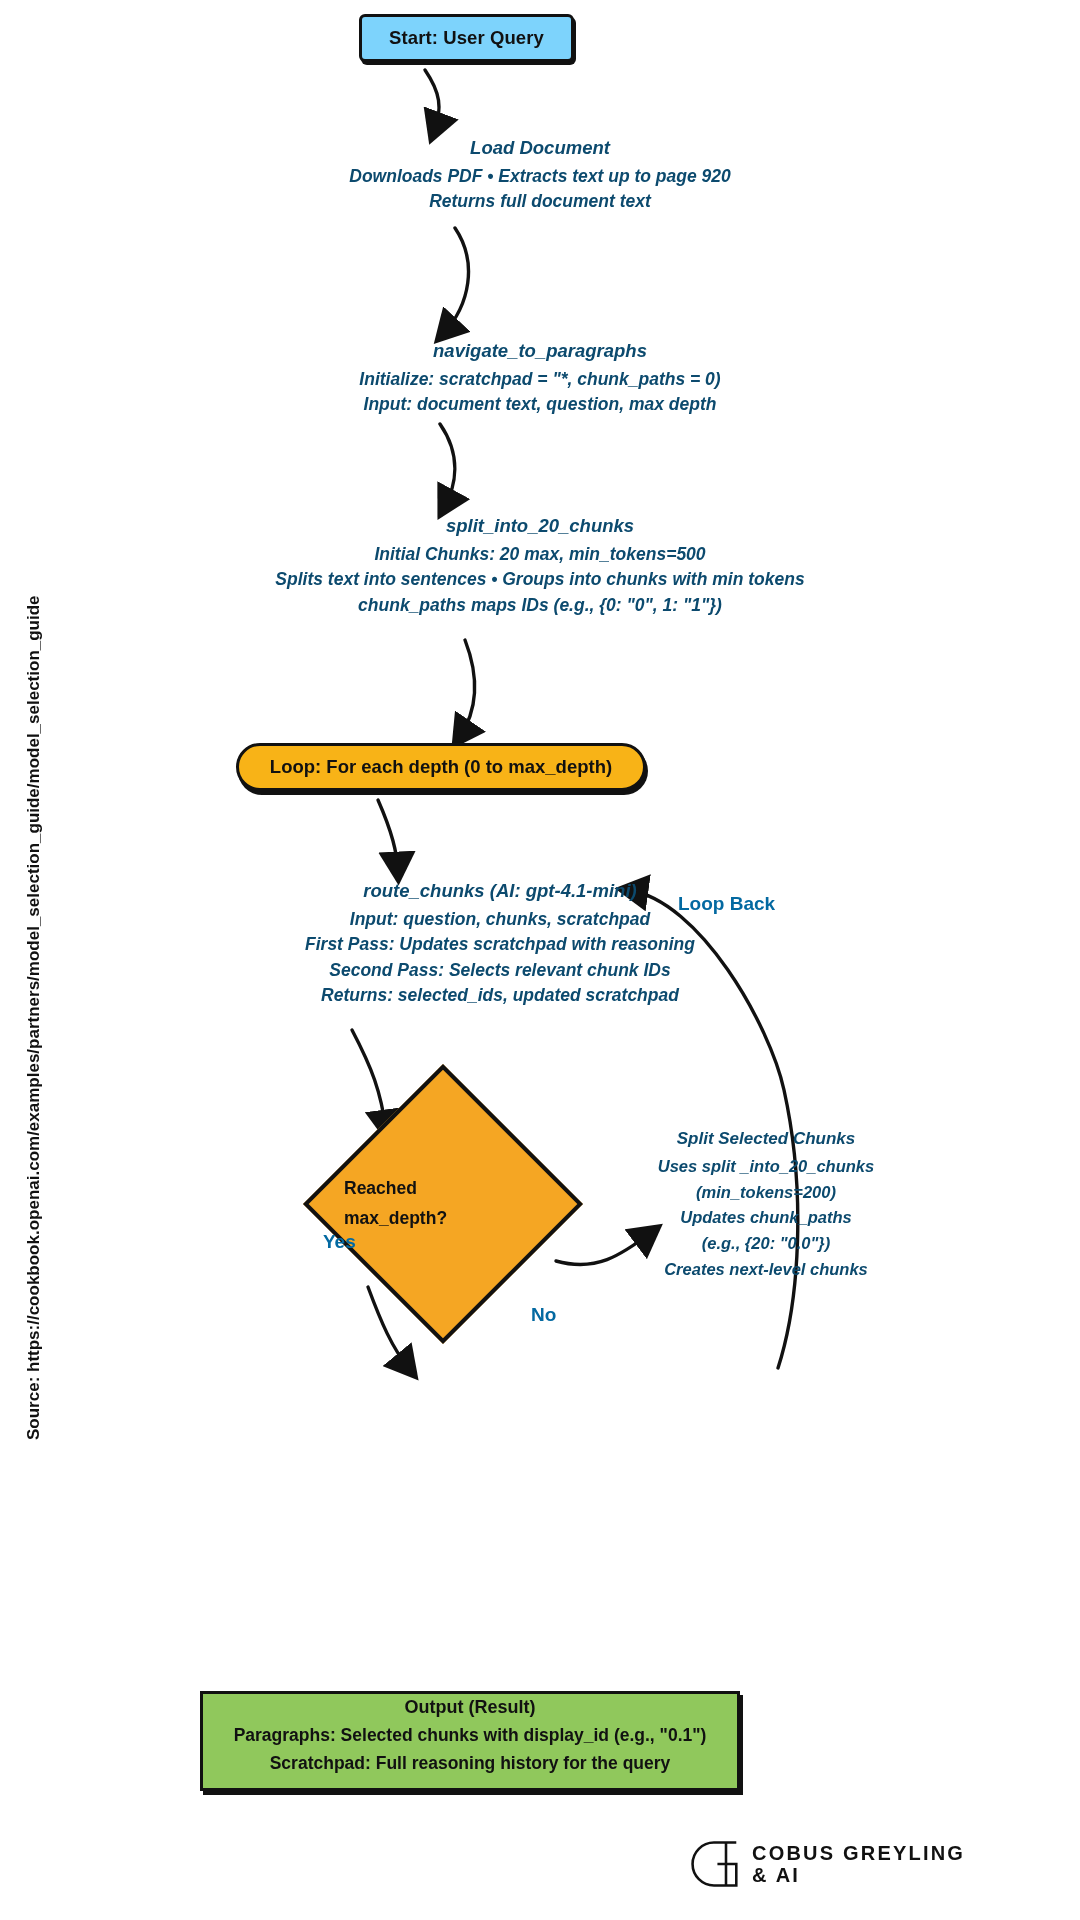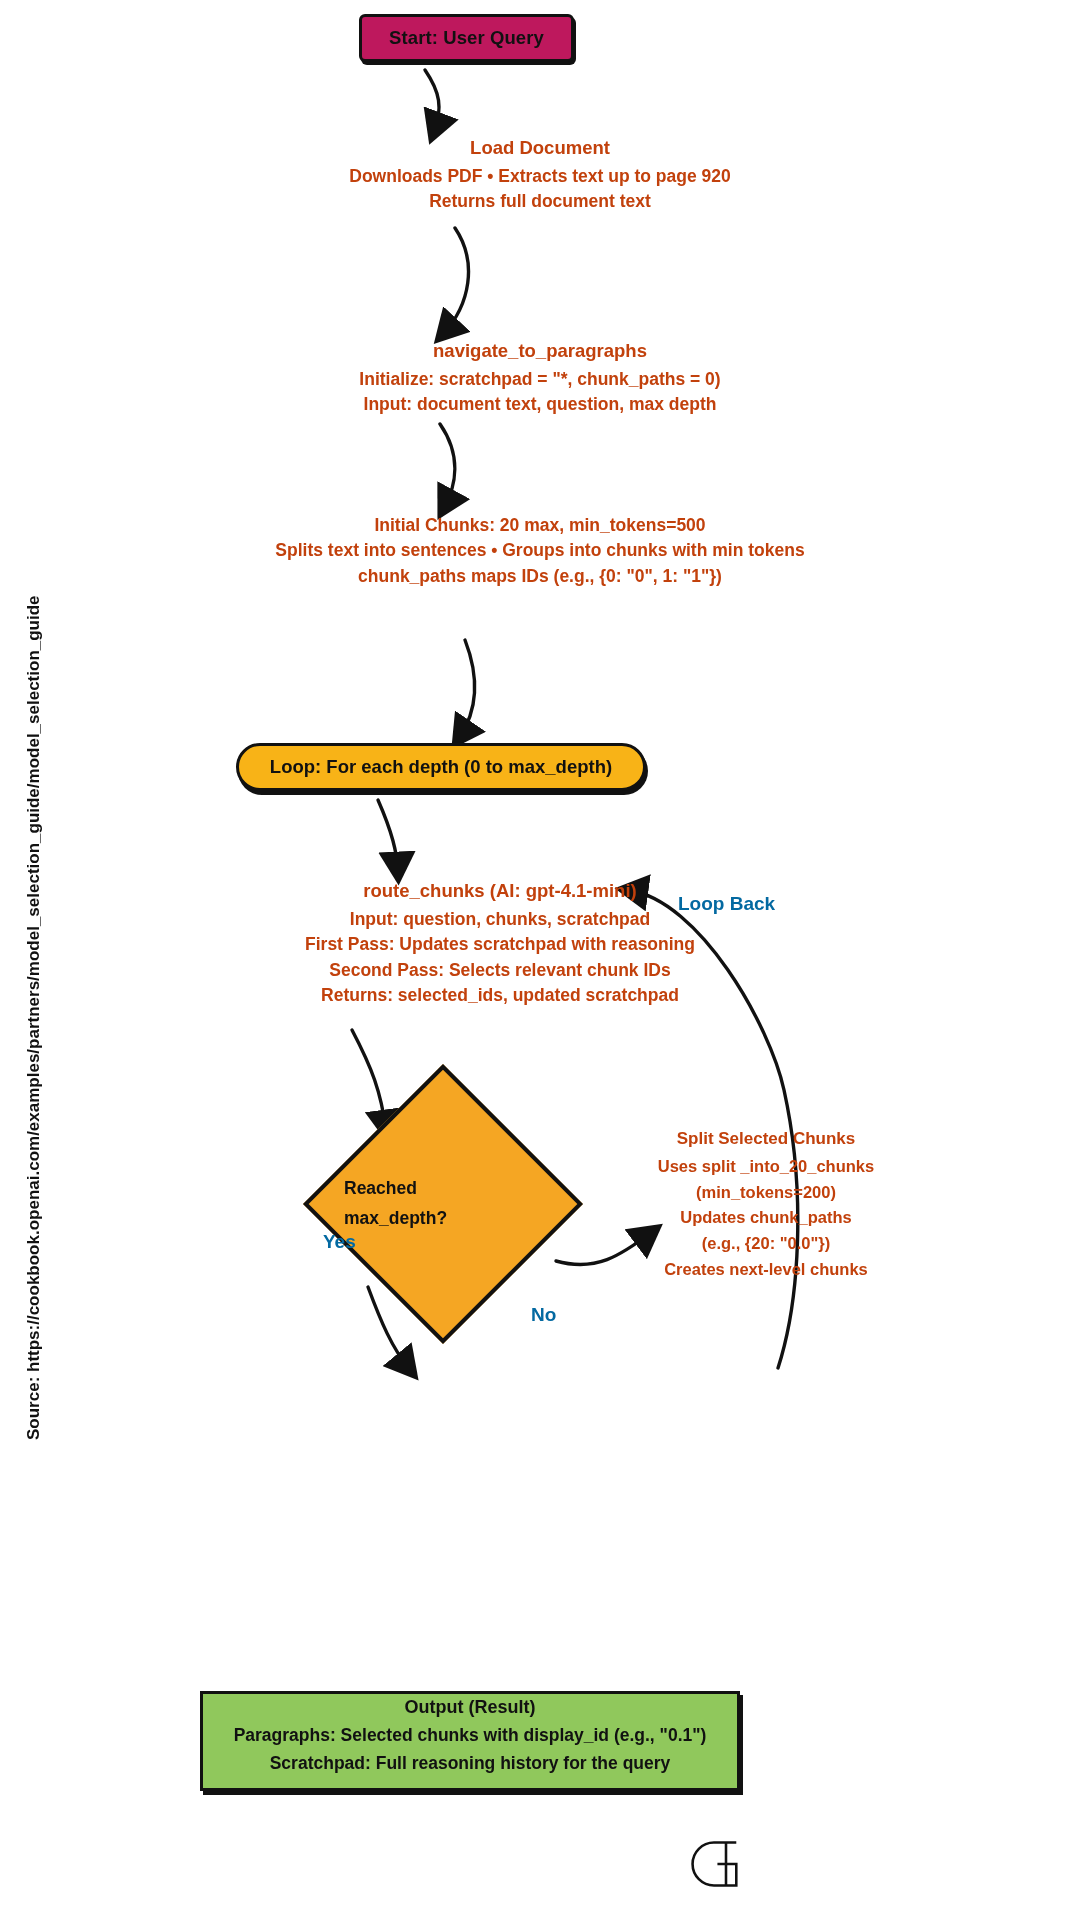--- a/index.html
+++ b/index.html
@@ -10,21 +10,21 @@
   }
   .canvas{position:absolute;inset:0;}
 
   svg.edges{position:absolute;left:0;top:0;width:1080px;height:1920px;pointer-events:none;}
 
   
   .node{position:absolute;box-sizing:border-box;}
 
   .start-box{
     left:359px;top:14px;width:215px;height:48px;
-    background:#be185d;
+    background:#7dd3fc;
     border:3px solid #111;
     border-radius:6px;
     box-shadow:2px 3px 0 0 #111;
     display:flex;align-items:center;justify-content:center;
     font-size:18.5px;font-weight:700;letter-spacing:.1px;
   }
 
   .loop-bar{
     left:236px;top:743px;width:410px;height:48px;
     background:#F8B317;
@@ -54,21 +54,21 @@
     box-shadow:3px 4px 0 0 #111;
     display:flex;flex-direction:column;align-items:center;
     gap:3px;
     font-size:17.5px;font-weight:700;line-height:1.45;
   }
   .output-box .ttl{font-size:18px;}
 
   
   .textblock{
     position:absolute;text-align:center;line-height:1.45;
-    font-weight:700;color:#c2410c;
+    font-weight:700;color:#0c4a6e;font-style:italic;
   }
   .textblock .hd{font-size:18.5px;display:block;margin-bottom:2px;}
   .textblock .ln{font-size:17.5px;display:block;}
 
   #tb-load{left:140px;top:135px;width:800px;}
   #tb-nav{left:140px;top:338px;width:800px;}
   #tb-split{left:90px;top:513px;width:900px;}
   #tb-route{left:150px;top:878px;width:700px;}
 
   #tb-rightsplit{
@@ -140,20 +140,21 @@
     <span class="ln">Returns full document text</span>
   </div>
 
   <div class="textblock" id="tb-nav">
     <span class="hd">navigate_to_paragraphs</span>
     <span class="ln">Initialize: scratchpad = "*, chunk_paths = 0)</span>
     <span class="ln">Input: document text, question, max depth</span>
   </div>
 
   <div class="textblock" id="tb-split">
+    <span class="hd">split_into_20_chunks</span>
     <span class="ln">Initial Chunks: 20 max, min_tokens=500</span>
     <span class="ln">Splits text into sentences • Groups into chunks with min tokens</span>
     <span class="ln">chunk_paths maps IDs (e.g., {0: "0", 1: "1"})</span>
   </div>
 
   <div class="node loop-bar">
     <span>Loop: For each depth (0 to max_depth)</span>
   </div>
 
   <div class="textblock" id="tb-route">
@@ -191,15 +192,19 @@
 
   <div class="source">Source: https://cookbook.openai.com/examples/partners/model_selection_guide/model_selection_guide</div>
 
   <div class="logo">
     <svg class="logo-mark" viewBox="0 0 60 56">
       <g fill="none" stroke="#111" stroke-width="3">
         <path d="M56,3 L30,3 A25,25 0 1 0 30,53 L56,53 L56,28 L34,28"></path>
         <path d="M44,3 L44,53"></path>
       </g>
     </svg>
+    <div class="logo-text">
+      <div class="l1">COBUS GREYLING</div>
+      <div class="l2">&amp; AI</div>
+    </div>
   </div>
 
 </div>
 
 </body></html>

